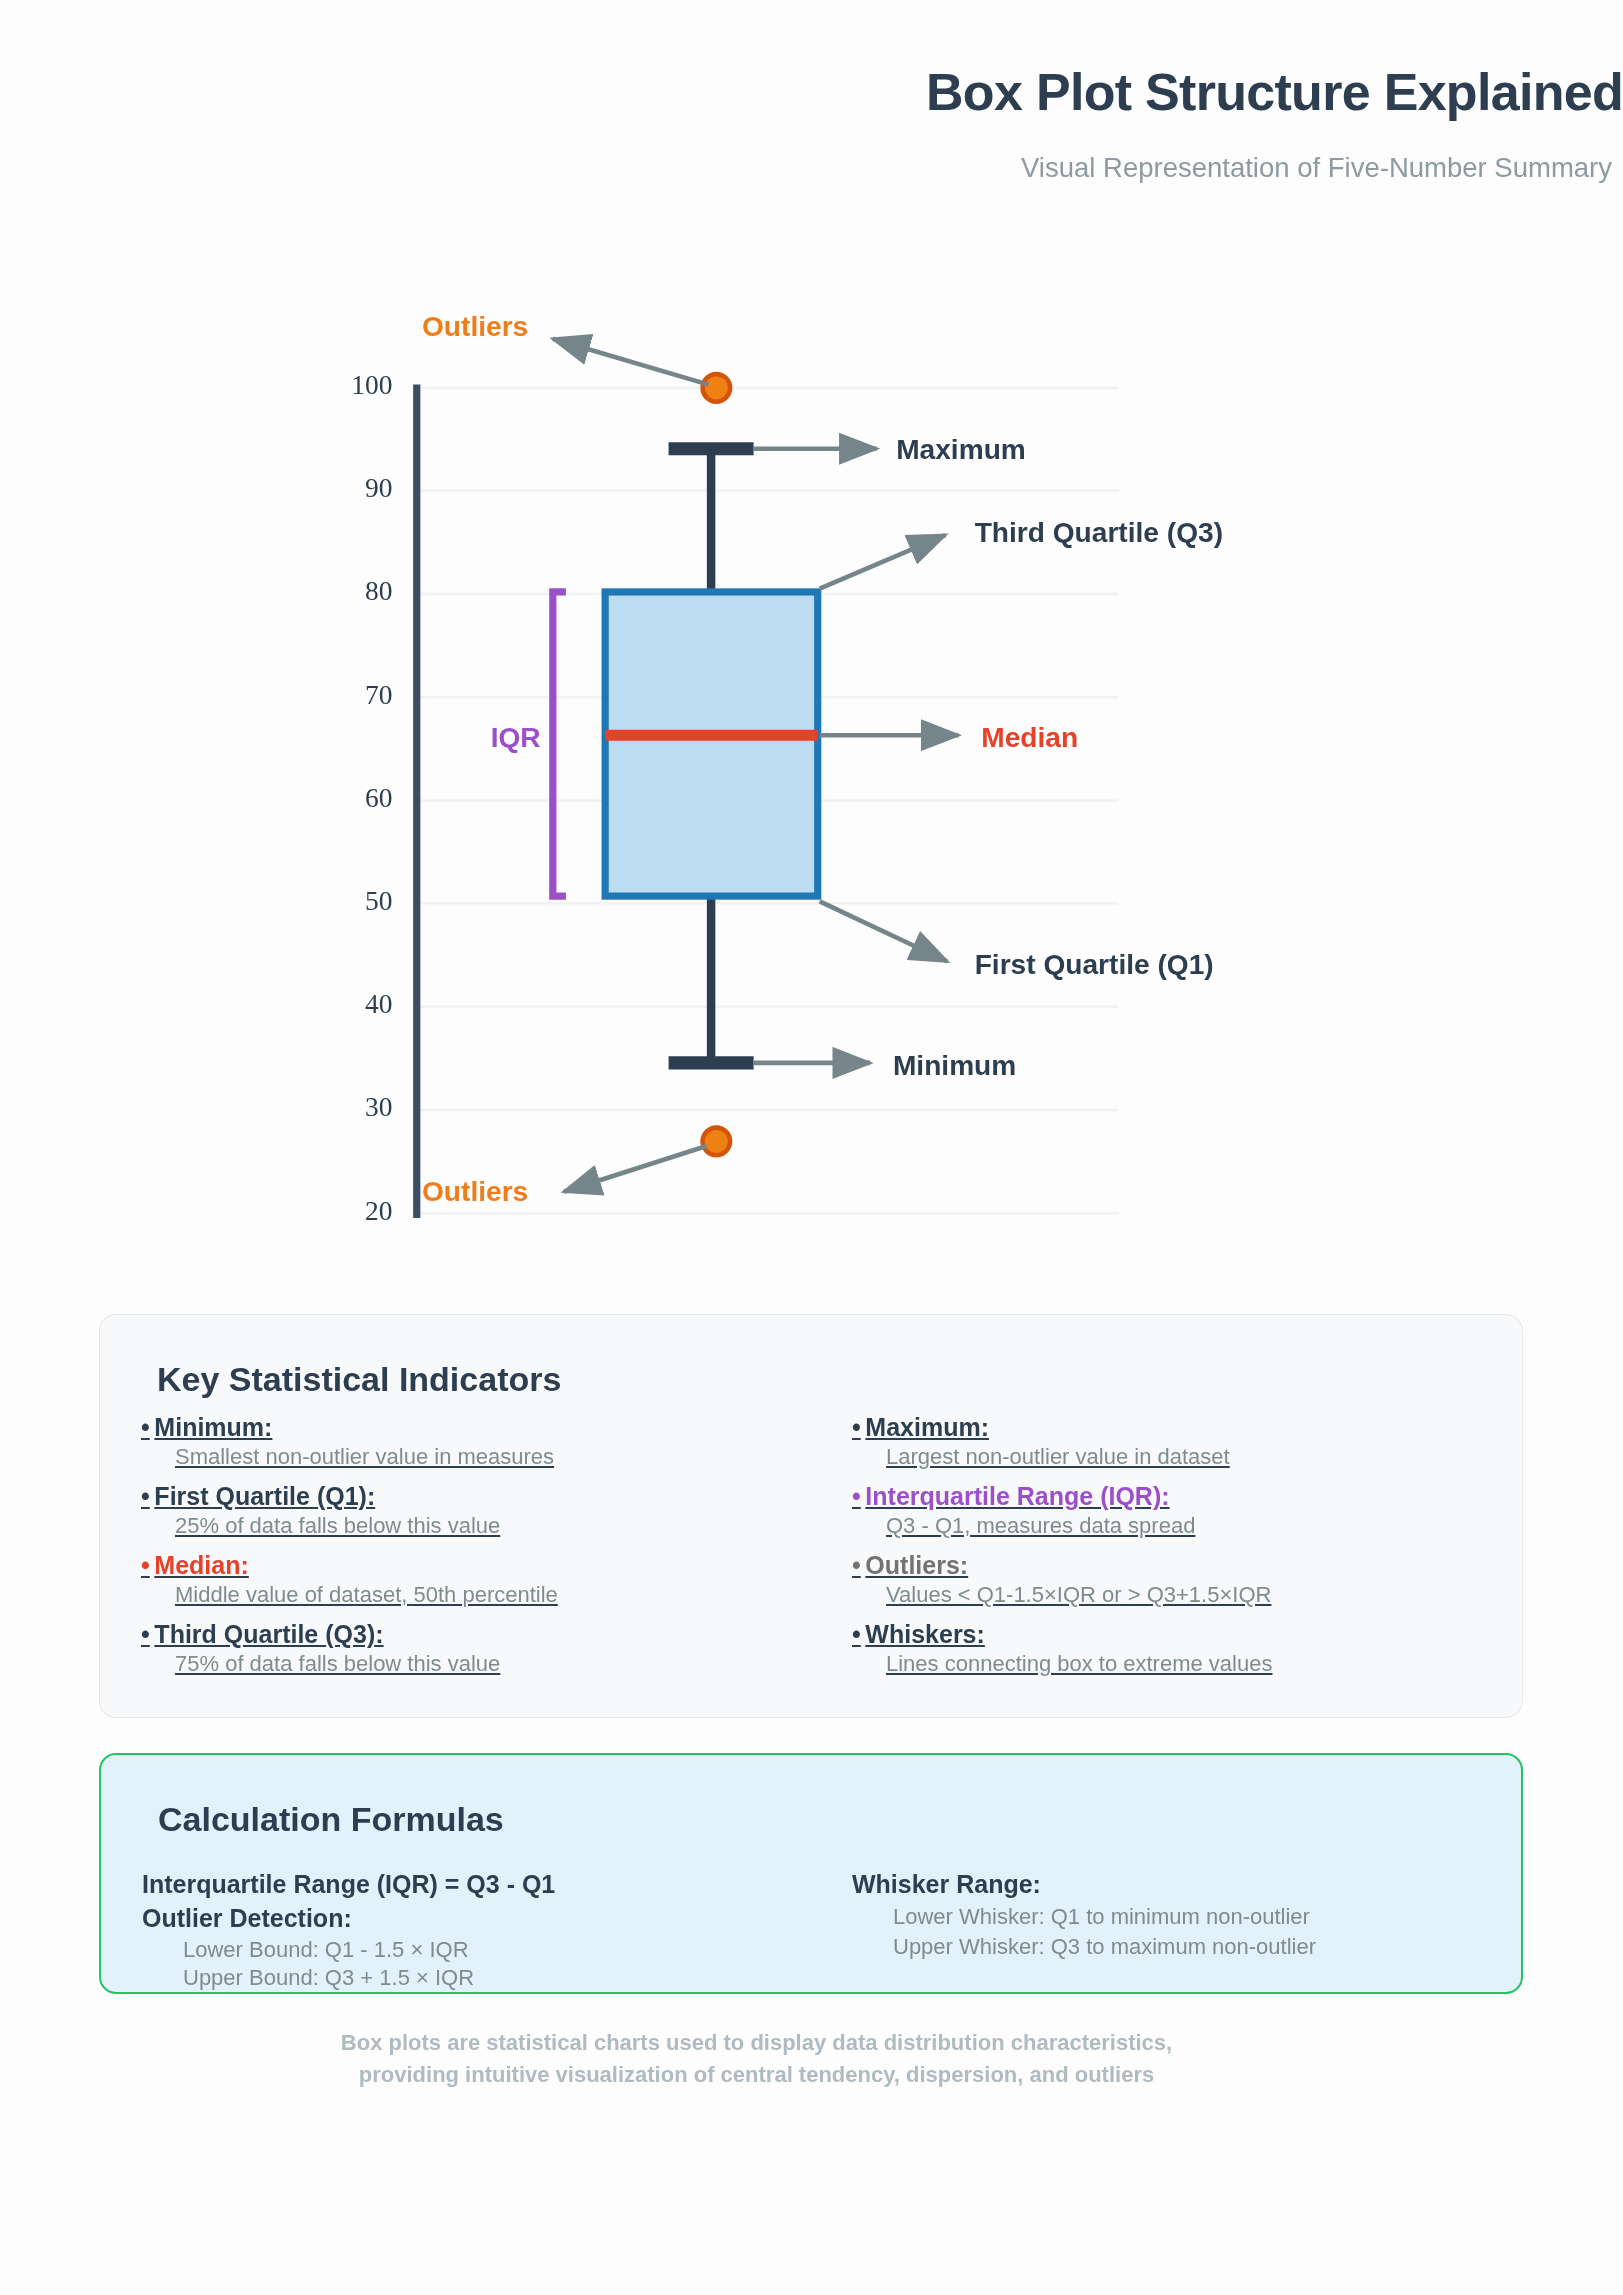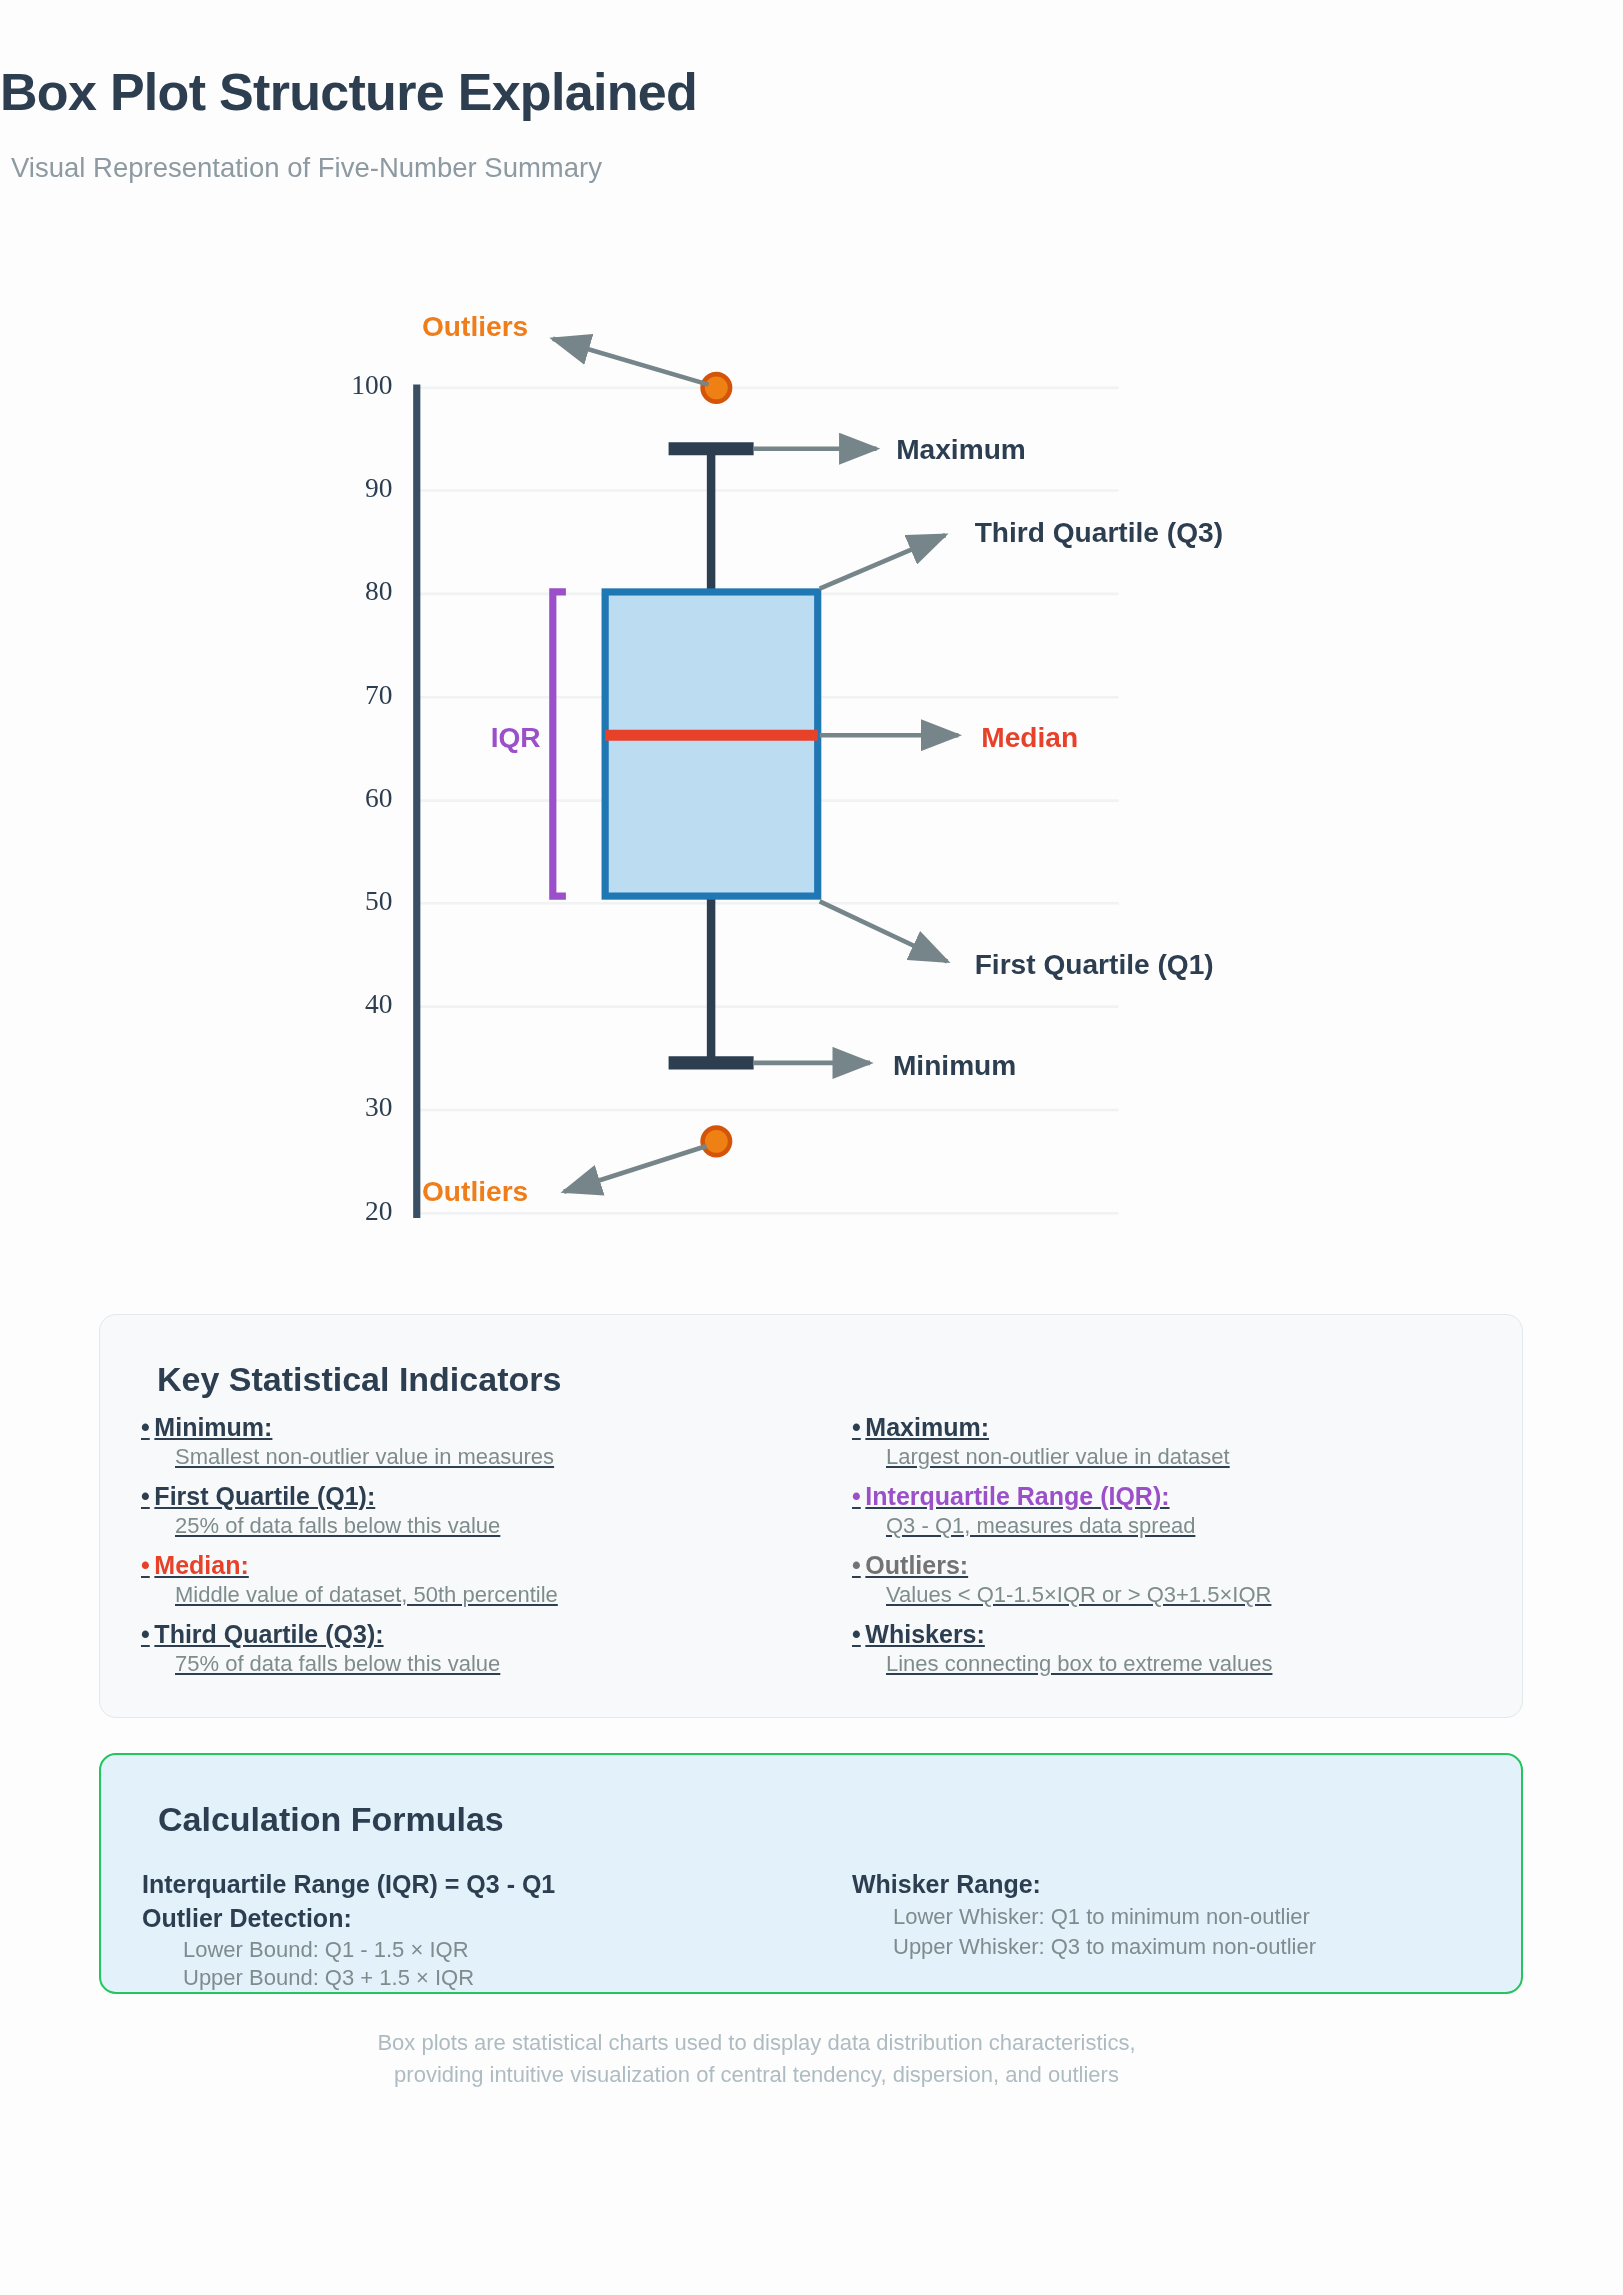--- a/index.html
+++ b/index.html
@@ -5,21 +5,21 @@
   html,body{margin:0;padding:0;}
   body{
     width:1623px;height:2295px;
     background:#fdfdfd;
     font-family:"Liberation Sans", sans-serif;
     color:#2c3e50;
     overflow:hidden;
     position:relative;
   }
   
-  .header{position:absolute;left:0;top:0;width:1623px;text-align:left;}
+  .header{position:absolute;left:0;top:0;width:1623px;text-align:right;}
   .title{
     margin:0;padding-top:65px;
     font-size:52px;font-weight:bold;letter-spacing:-0.7px;
     color:#2c3e50;line-height:1.05;
   }
   .subtitle{
     margin:11px;padding-top:21px;
     font-size:27.5px;font-weight:normal;
     color:#8d9aa2;
   }
@@ -92,21 +92,21 @@
     font-size:22px;color:#7f8c8d;line-height:1.3;white-space:nowrap;
   }
   .form-sub-row span:first-child{margin-right:51px;}
   .form-right-sub{
     font-size:22px;color:#7f8c8d;font-weight:normal;
     padding-left:41px;line-height:1.38;white-space:nowrap;
   }
 
   
   .footer{
-    position:absolute;left:0;top:2027px;width:1513px;text-align:center;
+    position:absolute;left:0;top:2027px;width:1513px;text-align:center;font-weight:bold;
   }
   .footer-line{
     font-size:22px;color:#aebcc2;line-height:1.45;
   }
 </style>
 </head>
 <body>
 
 <div class="header">
   <h1 class="title">Box Plot Structure Explained</h1>

